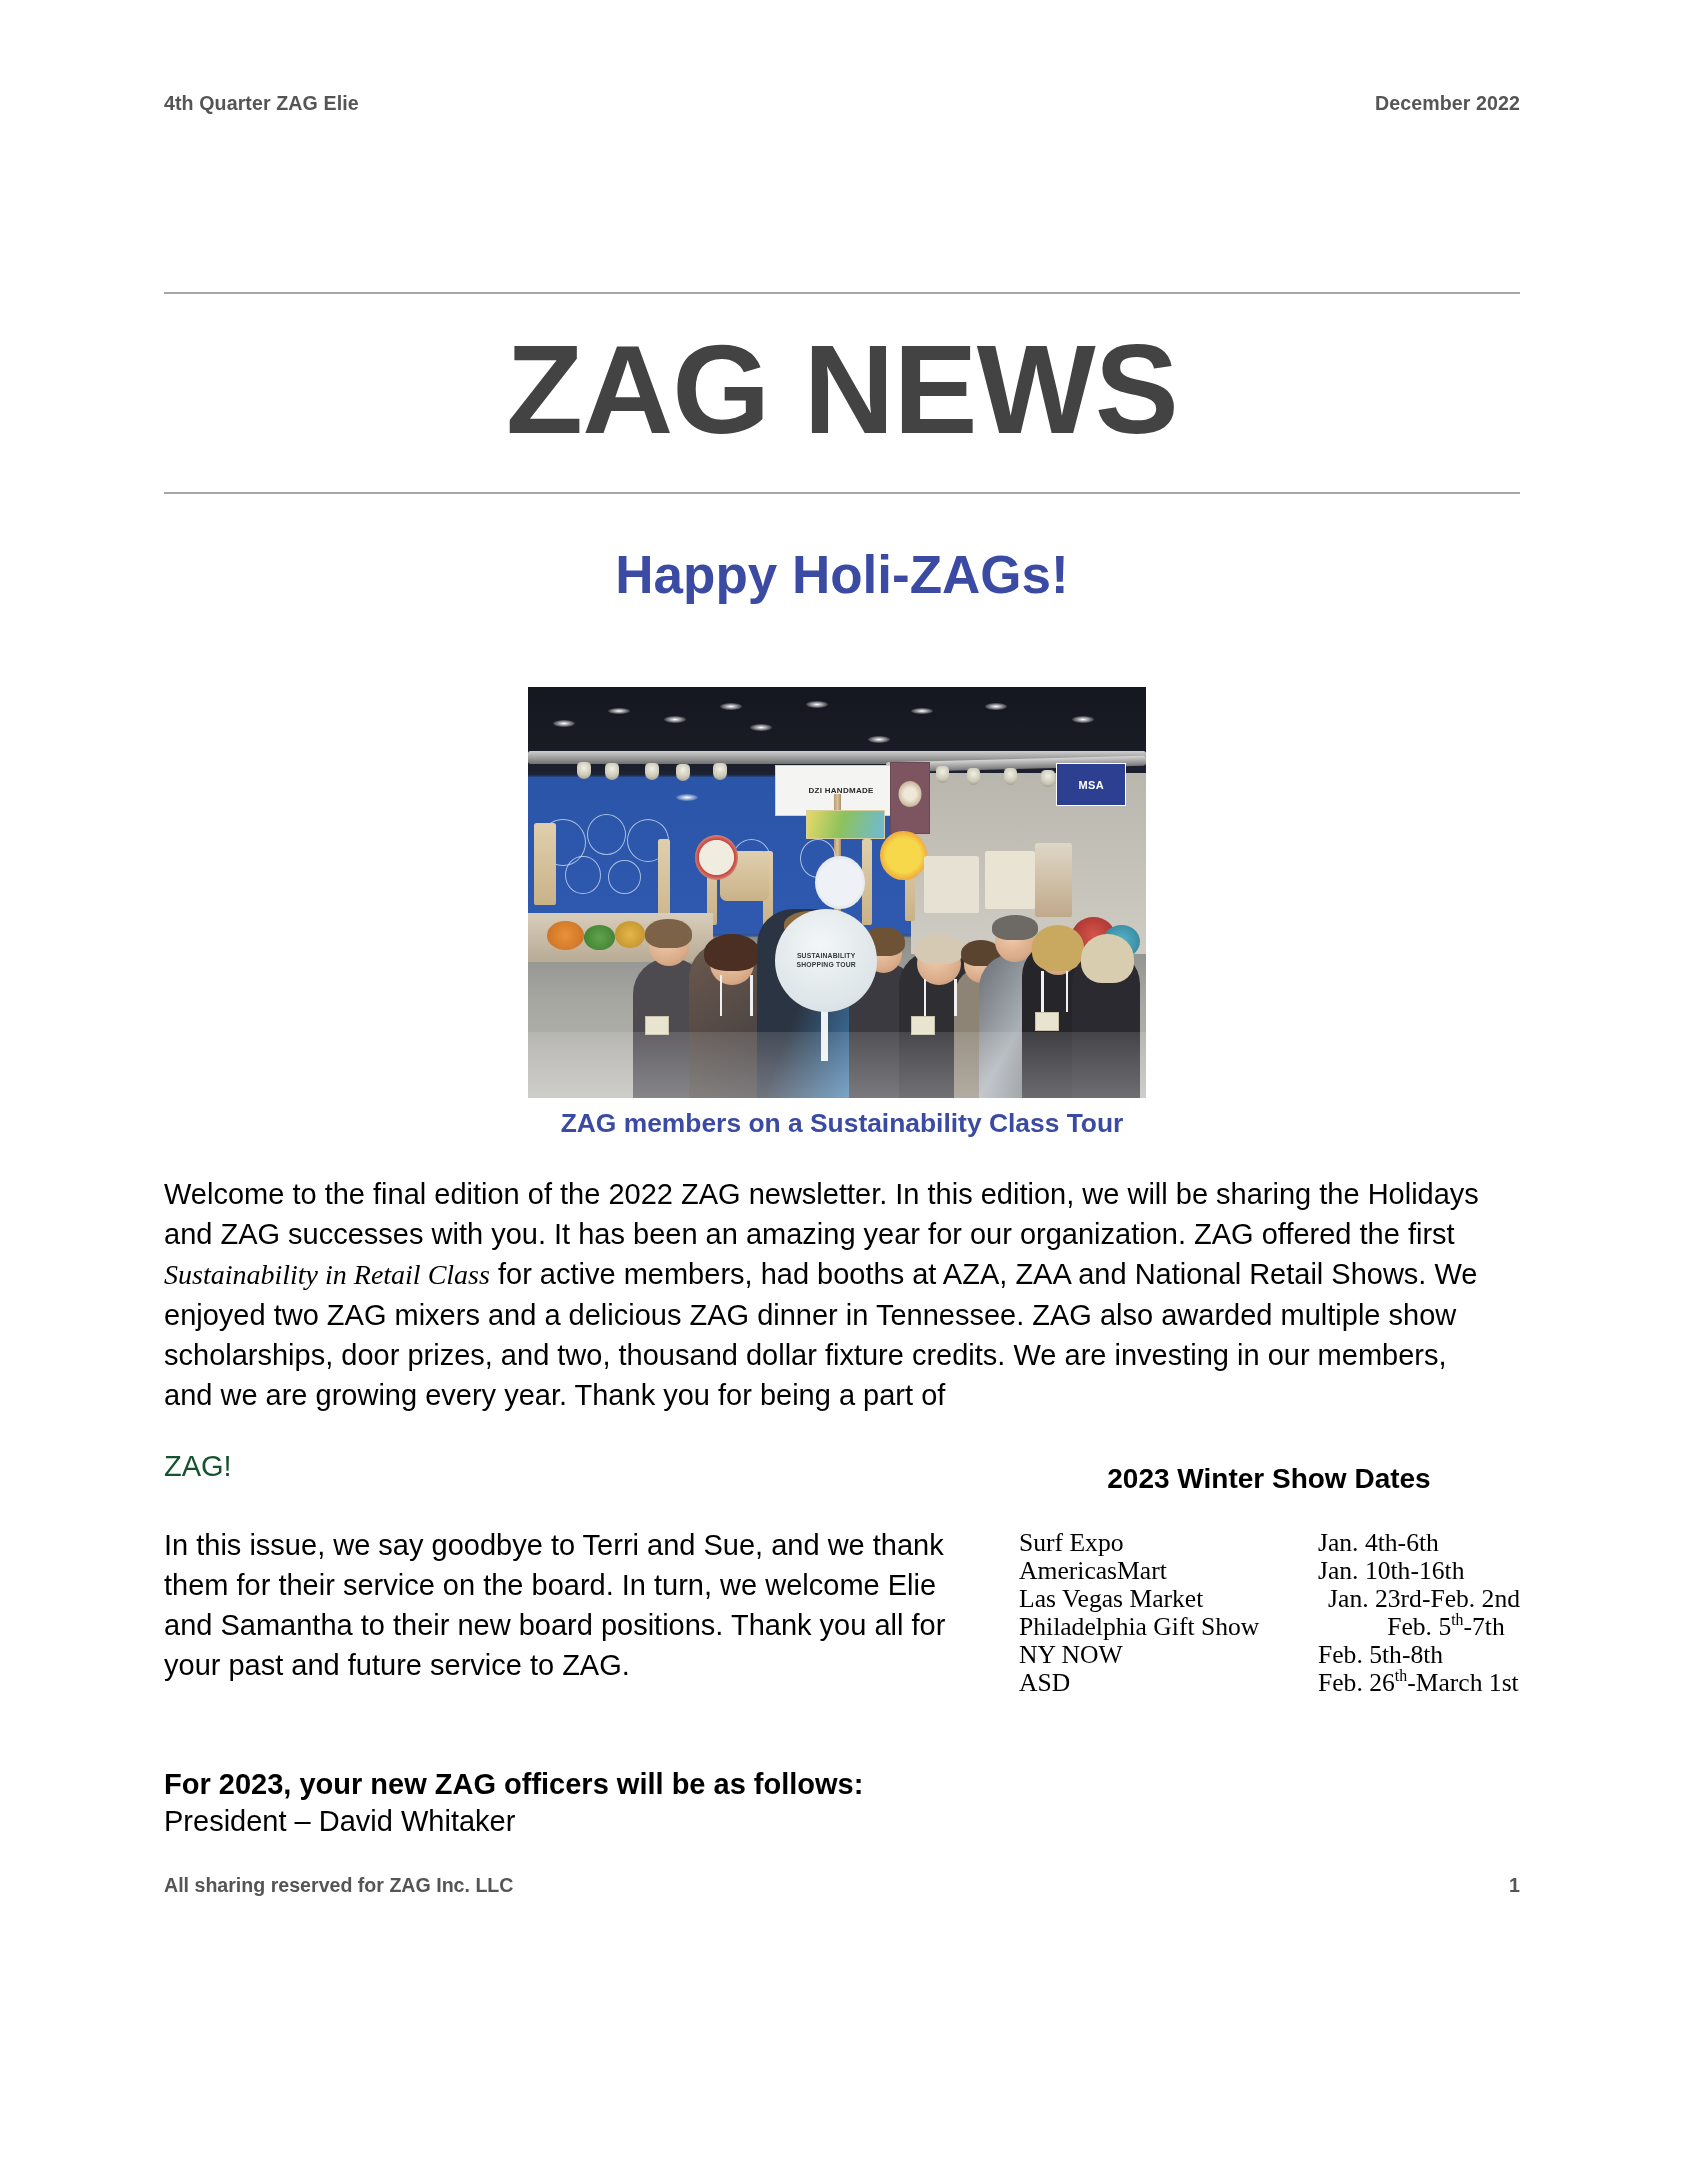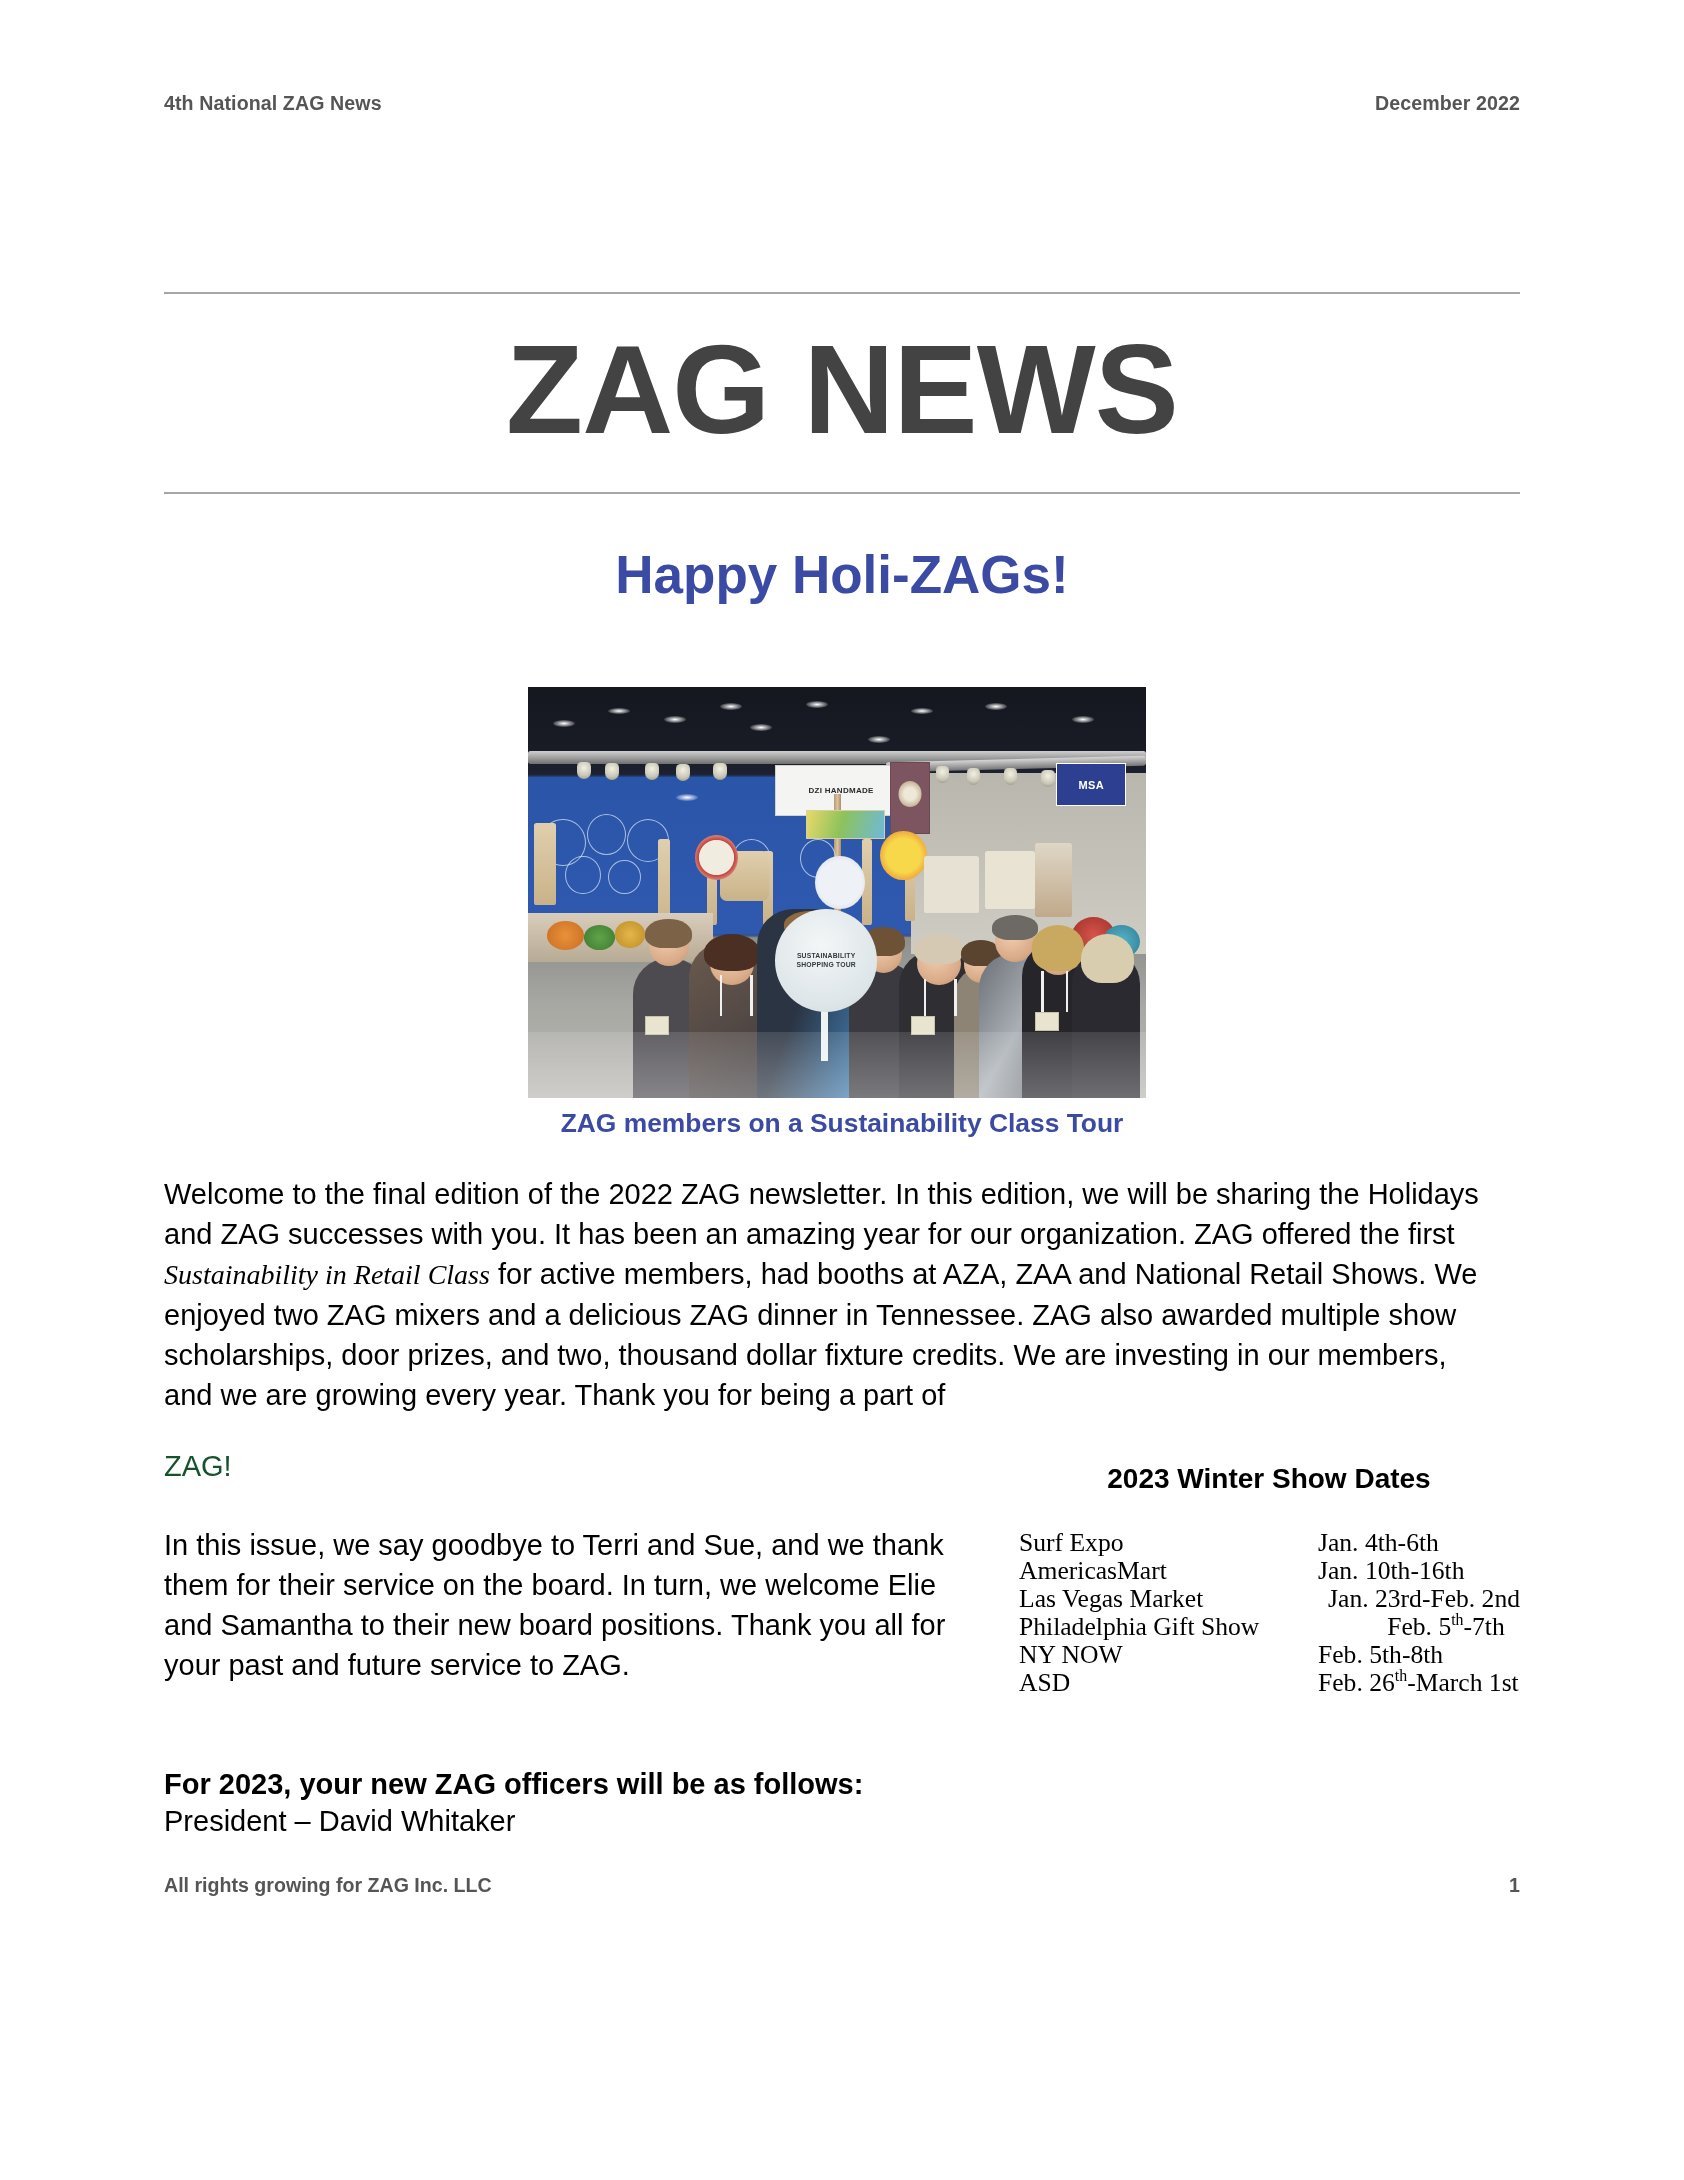--- a/index.html
+++ b/index.html
@@ -389,21 +389,21 @@
     font-weight: bold;
     color: #555555;
   }
 </style>
 </head>
 <body>
 
 <div class="page">
 
   <div class="running-header">
-    <span>4th National ZAG News</span>
+    <span>4th Quarter ZAG Elie</span>
     <span>December 2022</span>
   </div>
 
   <div class="rule rule-top"></div>
   <div class="masthead">ZAG NEWS</div>
   <div class="rule rule-bottom"></div>
 
   <div class="subhead">Happy Holi-ZAGs!</div>
 
   <div class="photo-frame">
@@ -547,18 +547,18 @@
   <div class="shows-table">
       <div class="shows-row"><span class="nm" style="width: 239px;">Surf Expo</span><span class="dt" style="display: inline-block; min-width: 256px; text-align: left; padding-left: 60px;">Jan. 4th-6th</span></div>
       <div class="shows-row"><span class="nm" style="width: 239px;">AmericasMart</span><span class="dt" style="display: inline-block; min-width: 256px; text-align: left; padding-left: 60px;">Jan. 10th-16th</span></div>
       <div class="shows-row"><span class="nm" style="width: 217px;">Las Vegas Market</span><span class="dt" style="display: inline-block; min-width: 256px; text-align: right; padding-left: 0px; margin-left: 28px;">Jan. 23rd-Feb. 2nd</span></div>
       <div class="shows-row"><span class="nm" style="width: 256px;">Philadelphia Gift Show</span><span class="dt" style="display: inline-block; min-width: 256px; text-align: center; padding-left: 43px;">Feb. 5<span class="sup">th</span>-7th</span></div>
       <div class="shows-row"><span class="nm" style="width: 239px;">NY NOW</span><span class="dt" style="display: inline-block; min-width: 256px; text-align: left; padding-left: 60px;">Feb. 5th-8th</span></div>
       <div class="shows-row"><span class="nm" style="width: 239px;">ASD</span><span class="dt" style="display: inline-block; min-width: 256px; text-align: left; padding-left: 60px;">Feb. 26<span class="sup">th</span>-March 1st</span></div>
     </div>
 
   <div class="running-footer">
-    <span>All rights growing for ZAG Inc. LLC</span>
+    <span>All sharing reserved for ZAG Inc. LLC</span>
     <span>1</span>
   </div>
 
 </div>
 
 
 </body></html>

